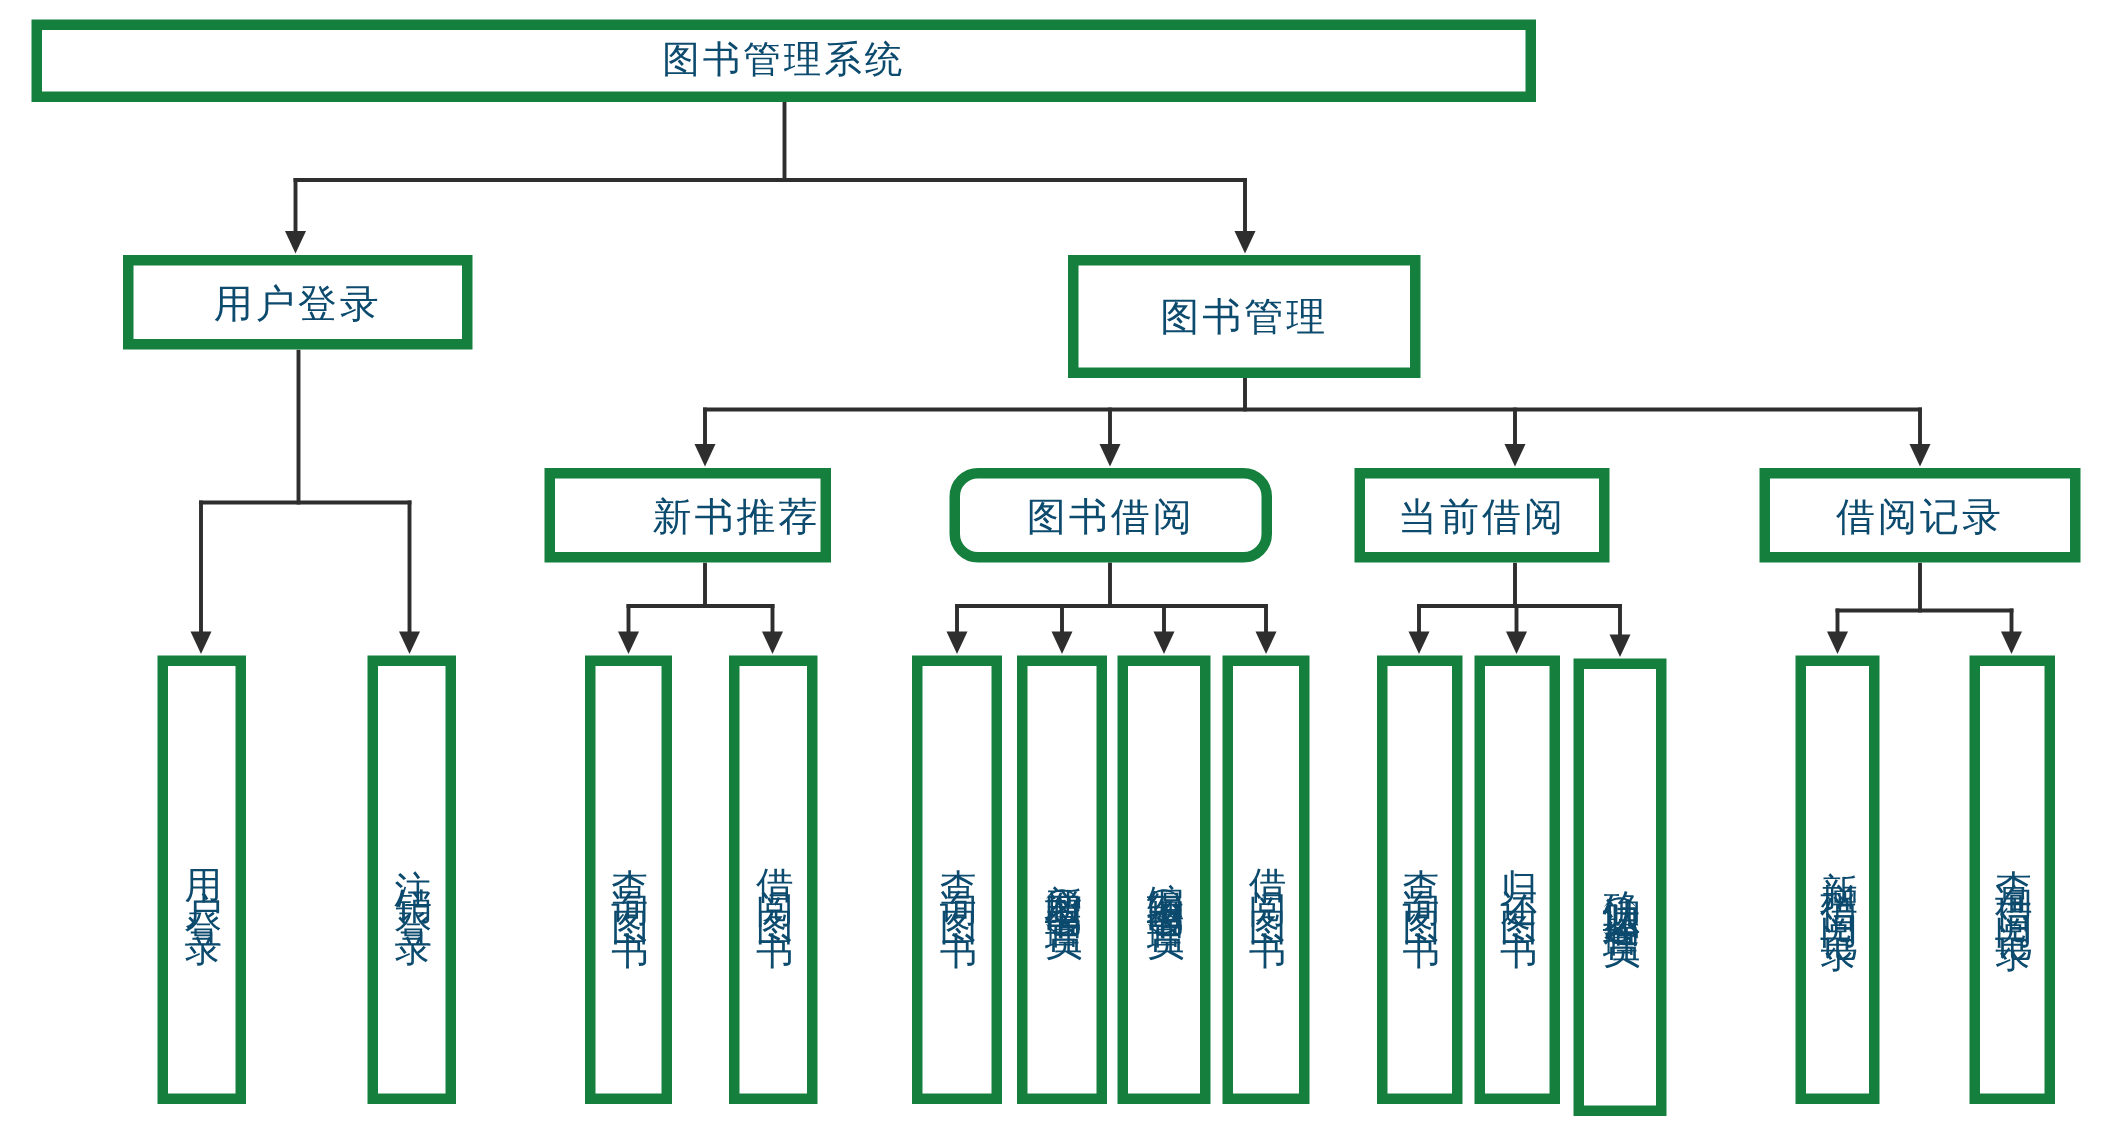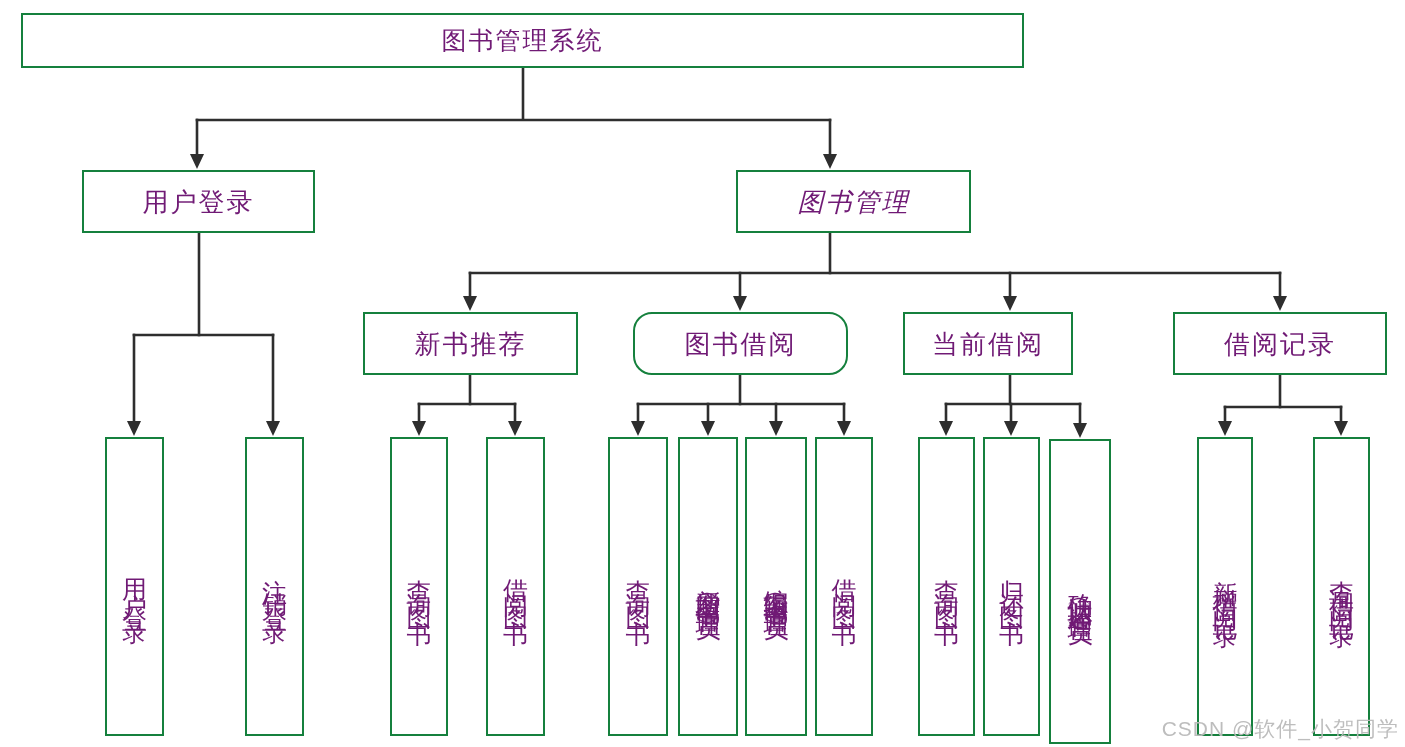--- a/index.html
+++ b/index.html
@@ -16,26 +16,26 @@
     overflow: hidden;
   }
   #wires {
     position: absolute;
     left: 0; top: 0;
     width: 1405px; height: 747px;
   }
   .box {
     position: absolute;
     box-sizing: border-box;
-    border: 2px solid #15803d;
+    border: 7px solid #15803d;
     background: #ffffff;
     display: flex;
     align-items: center;
     justify-content: center;
-    color: #701a75;
+    color: #0c4a6e;
   }
   .hlabel {
     font-size: 26px;
     letter-spacing: 2px;
     white-space: nowrap;
     line-height: 1;
   }
   .root-label { font-size: 25px; }
   .vlabel {
     writing-mode: vertical-rl;
@@ -127,25 +127,25 @@
     </g>
   </svg>
 
   <div class="box" style="left:21px; top:13px; width:1003px; height:55px;">
     <span class="hlabel root-label">图书管理系统</span>
   </div>
 
   <div class="box" style="left:82px; top:170px; width:233px; height:63px;">
     <span class="hlabel">用户登录</span>
   </div>
-  <div class="box" style="left:736px; top:170px; width:235px; height:63px;font-style:italic;">
+  <div class="box" style="left:712px; top:170px; width:235px; height:82px;">
     <span class="hlabel">图书管理</span>
   </div>
 
-  <div class="box" style="left:363px; top:312px; width:215px; height:63px;">
+  <div class="box" style="left:363px; top:312px; width:191px; height:63px;justify-content:flex-end;">
     <span class="hlabel">新书推荐</span>
   </div>
   <div class="box" style="left:633px; top:312px; width:215px; height:63px;border-radius:19px;">
     <span class="hlabel">图书借阅</span>
   </div>
   <div class="box" style="left:903px; top:312px; width:170px; height:63px;">
     <span class="hlabel">当前借阅</span>
   </div>
   <div class="box" style="left:1173px; top:312px; width:214px; height:63px;">
     <span class="hlabel">借阅记录</span>
@@ -188,14 +188,13 @@
     <span class="vlabel" style="letter-spacing: 4px;">确认归还（管理员）</span>
   </div>
 
   <div class="box" style="left:1197px; top:437px; width:56px; height:299px;">
     <span class="vlabel" style="letter-spacing: 9px;">新增借阅记录</span>
   </div>
   <div class="box" style="left:1313px; top:437px; width:57px; height:299px;">
     <span class="vlabel" style="letter-spacing: 9px;">查询借阅记录</span>
   </div>
 
-  <div id="watermark">CSDN @软件_小贺同学</div>
 </div>
 
 </body></html>

